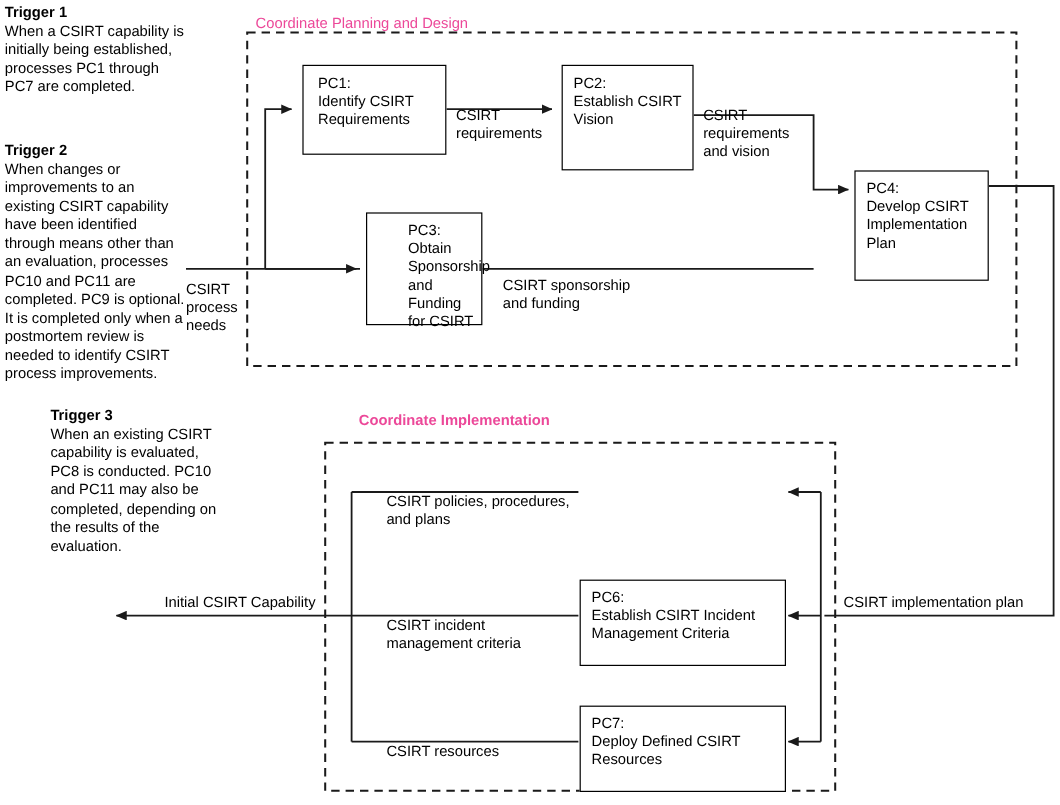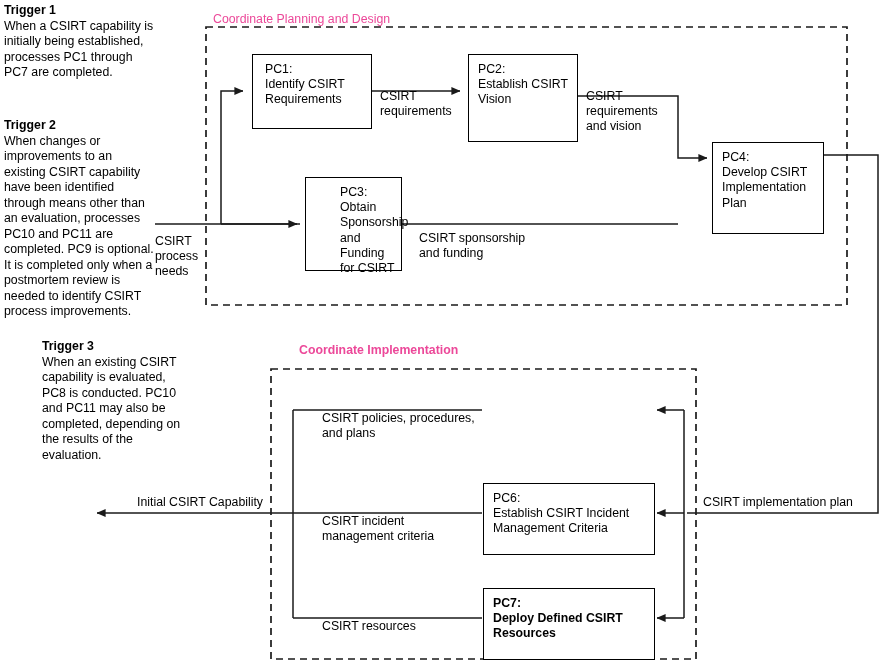--- a/index.html
+++ b/index.html
@@ -150,21 +150,21 @@
   <div class="proc-box" style="left:712px; top:118px; width:112px; height:92px;margin-top:24px;">PC4:
 Develop CSIRT
 Implementation
 Plan</div>
 
 
   <div class="proc-box" style="left:483px; top:483px; width:172px; height:72px;">PC6:
 Establish CSIRT Incident
 Management Criteria</div>
 
-  <div class="proc-box" style="left:483px; top:588px; width:172px; height:72px;font-weight:bold;">PC7:
+  <div class="proc-box" style="left:483px; top:588px; width:172px; height:72px;">PC7:
 Deploy Defined CSIRT
 Resources</div>
 
   <div class="flow-label" style="left:155px; top:234px;">CSIRT
 process
 needs</div>
 
   <div class="flow-label" style="left:380px; top:89px;">CSIRT
 requirements</div>
 

